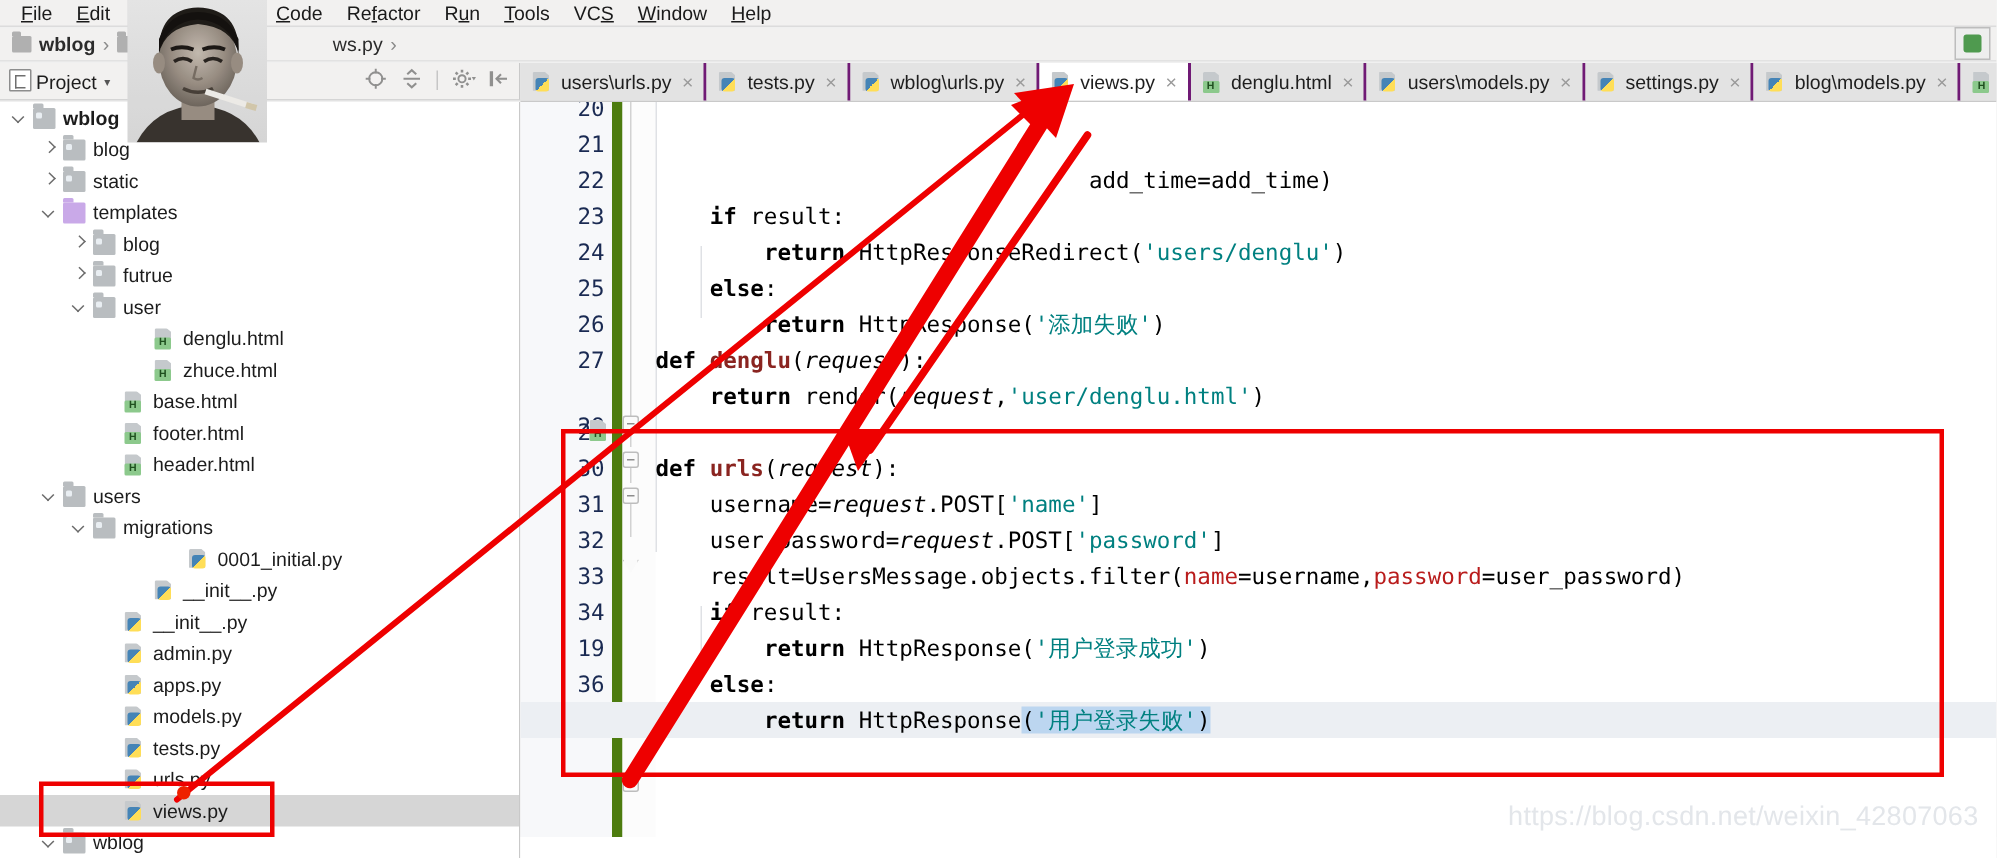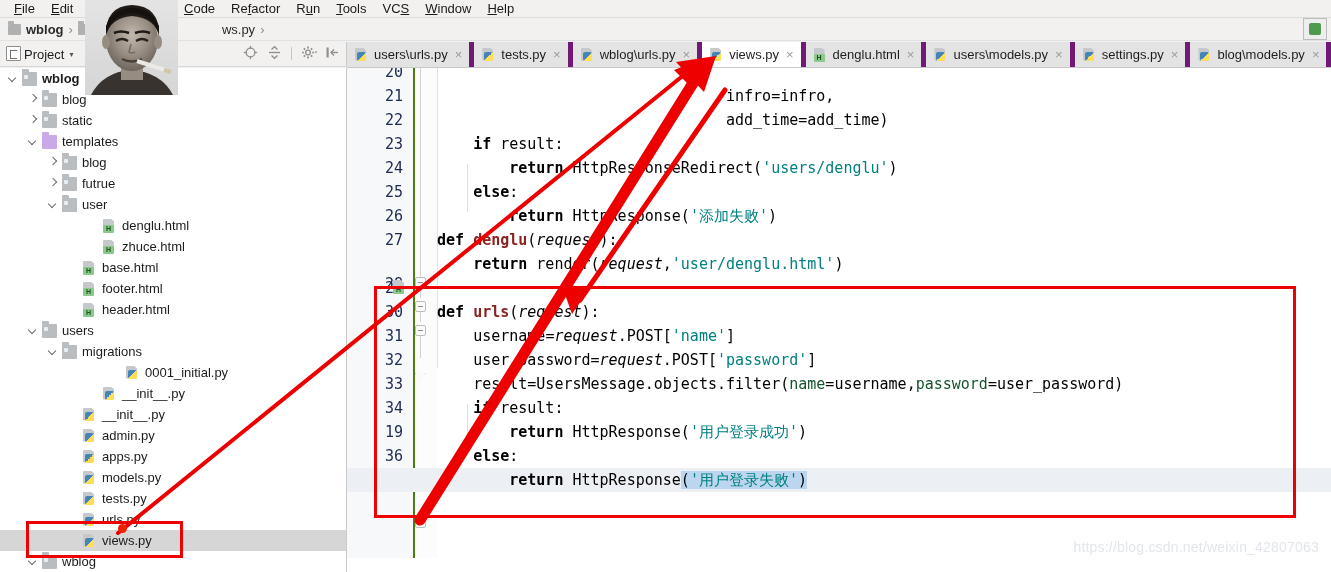--- a/index.html
+++ b/index.html
@@ -137,39 +137,39 @@
 
   
   .tabbar {
     position: absolute; top: 42px; left: 347px; width: 984px; height: 26px;
     background: #ececec; display: flex; align-items: flex-end;
     border-bottom: 1px solid #c9c9c9;
   }
   .tab {
     height: 25px; display:flex; align-items:center; gap:5px;
     padding: 0 7px 0 8px; font-size: 13px; color:#1e1e1e;
-    background: #e3e3e3; border-right: 5px solid #701a75; white-space: nowrap;
+    background: #e3e3e3; border-right: 2px solid #701a75; white-space: nowrap;
     position: relative; cursor: default;
   }
   .tab.active { background: #ffffff; }
   .tab .tabico { width:14px; height:14px; position:relative; flex:0 0 auto; }
   .tab .tabico.py::before{content:'';position:absolute;left:0;top:0;width:11px;height:13px;background:#c5c9cc;border-radius:1px;clip-path: polygon(0 0, 70% 0, 100% 22%, 100% 100%, 0 100%);}
   .tab .tabico.py::after{content:'';position:absolute;left:2px;top:4px;width:9px;height:9px;background:linear-gradient(135deg,#4584b6 0 50%,#ffde57 50% 100%);border-radius:2px;}
   .tab .tabico.html::before{content:'';position:absolute;left:0;top:0;width:11px;height:9px;background:#c5c9cc;border-radius:1px;clip-path: polygon(0 0, 70% 0, 100% 30%, 100% 100%, 0 100%);}
   .tab .tabico.html::after{content:'H';position:absolute;left:0;top:6px;width:11px;height:8px;background:#8cc98c;color:#1f4f1f;font-size:7px;font-weight:bold;text-align:center;line-height:8px;border-radius:1px;}
   .tab .tclose { font-size: 13px; color:#9a9a9a; margin-left: 2px; }
 
   
   .editor {
     position: absolute; top: 68px; left: 347px; width: 984px; height: 504px;
     background: #ffffff; overflow: hidden;
   }
   .gutter {
     position:absolute; left:0; top:0; width:68px; height:504px;
-    background:#f7f8fa; border-right:2px solid #4d7c0f;
+    background:#f7f8fa; border-right:7px solid #4d7c0f;
   }
   .foldcol {
     position:absolute; left:68px; top:0; width:22px; height:504px; background:#fcfcfc;
   }
   .codearea { position:absolute; left:90px; top:0; right:0; height:504px; }
   .line {
     position: relative; height: 24px; line-height: 24px;
     font-family: "DejaVu Sans Mono", monospace; font-size: 15px;
     white-space: pre; color: #000;
   }
@@ -177,21 +177,21 @@
     position: absolute; left: 0; width: 56px; text-align: right;
     font-family: "DejaVu Sans Mono", monospace; font-size: 15px;
     color: #1a2a52; height:24px; line-height:24px;
   }
   .rowband { position:absolute; left:0; width:984px; height:24px; }
 
   
   .kw   { color:#000000; font-weight: bold; }
   .fnm  { color:#8a2420; font-weight: bold; }
   .str  { color:#008080; }
-  .prm  { color:#14532d; }
+  .prm  { color:#b91c1c; }
   .ital { color:#000000; font-style: italic; }
   .plain{ color:#000000; }
   .selx { background:#bcd6f0; }
 
   
   .fold {
     position:absolute; width:11px; height:11px; border:1px solid #bdbdbd;
     background:#fafafa; border-radius:2px;
   }
   .fold::after{ content:''; position:absolute; left:2px; top:4px; width:5px; height:1px; background:#8d8d8d; }
@@ -222,21 +222,21 @@
   
   .photo {
     position:absolute; left:85px; top:0; width:93px; height:95px; z-index:40;
     overflow:hidden; background:#dcdcdc;
   }
   .photo svg { display:block; }
 
   
   .watermark {
     position:absolute; right: 12px; bottom: 17px; z-index: 35;
-    font-size: 14px; color: #e3e6ea; font-family:"Liberation Sans", sans-serif;
+    font-size: 18px; color: #e3e6ea; font-family:"Liberation Sans", sans-serif;
     letter-spacing: .2px;
   }
   
   .topright-btn {
     position:absolute; right:4px; top:18px; width:24px; height:22px;
     border:1px solid #bdbdbd; background:#eeeeee; z-index:5;
     display:flex; align-items:center; justify-content:center;
   }
   .topright-btn .gbox{ width:12px;height:12px;background:#4f9a4f;border-radius:2px; }
   .bottom-strip {
@@ -531,21 +531,20 @@
       <div class="foldline" style="top:244px; height:10px;"></div>
       <div class="foldline" style="top:268px; height:22px;"></div>
       <div class="foldtri" style="top:305px;"></div>
       <div class="fold" style="top:449px; left:0px;"></div>
       <div class="g-html" style="top:212px; left:-22px;"></div>
     </div>
     <div class="codearea" id="codearea">
       <div class="guideline" style="left:0px; top:0; height:300px;"></div>
       <div class="guideline" style="left:30px; top:96px; height:48px;"></div>
       <div class="guideline" style="left:30px; top:336px; height:48px;"></div>
-        <div class="line" style="position: absolute; top: 16px; left: 0px; right: 0px;">                                <span class="plain">infro</span>=<span class="plain">infro</span>,</div>
         <div class="line" style="position: absolute; top: 40px; left: 0px; right: 0px;">                                <span class="plain">add_time</span>=<span class="plain">add_time</span>)</div>
         <div class="line" style="position: absolute; top: 64px; left: 0px; right: 0px;">    <span class="kw">if</span> <span class="plain">result</span>:</div>
         <div class="line" style="position: absolute; top: 88px; left: 0px; right: 0px;">        <span class="kw">return</span> <span class="plain">HttpResponseRedirect</span>(<span class="str">'users/denglu'</span>)</div>
         <div class="line" style="position: absolute; top: 112px; left: 0px; right: 0px;">    <span class="kw">else</span>:</div>
         <div class="line" style="position: absolute; top: 136px; left: 0px; right: 0px;">        <span class="kw">return</span> <span class="plain">HttpResponse</span>(<span class="str">'添加失败'</span>)</div>
         <div class="line" style="position: absolute; top: 160px; left: 0px; right: 0px;"><span class="kw">def</span> <span class="fnm">denglu</span>(<span class="ital">request</span>):</div>
         <div class="line" style="position: absolute; top: 184px; left: 0px; right: 0px;">    <span class="kw">return</span> <span class="plain">render</span>(<span class="ital">request</span>,<span class="str">'user/denglu.html'</span>)</div>
         <div class="line" style="position: absolute; top: 208px; left: 0px; right: 0px;"></div>
         <div class="line" style="position: absolute; top: 232px; left: 0px; right: 0px;"><span class="kw">def</span> <span class="fnm">urls</span>(<span class="ital">request</span>):</div>
         <div class="line" style="position: absolute; top: 256px; left: 0px; right: 0px;">    <span class="plain">username</span>=<span class="ital">request</span>.<span class="plain">POST</span>[<span class="str">'name'</span>]</div>

